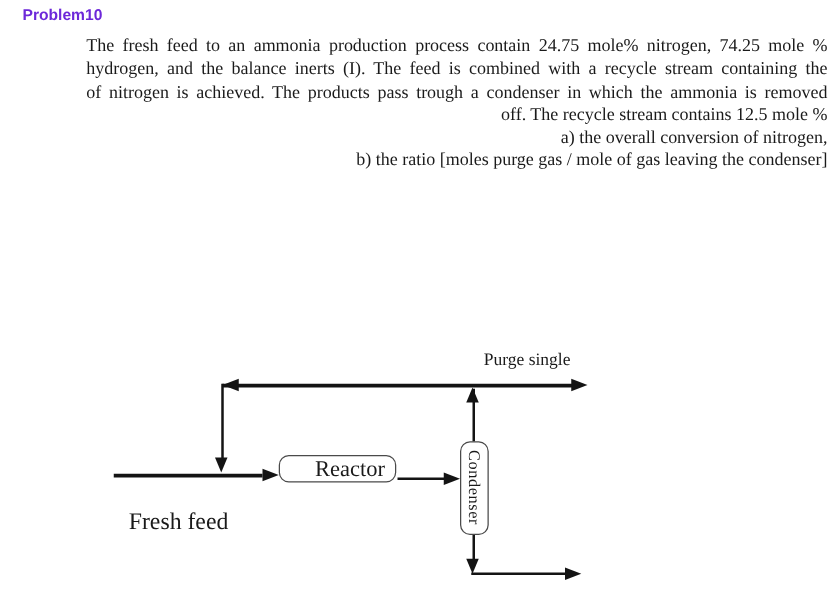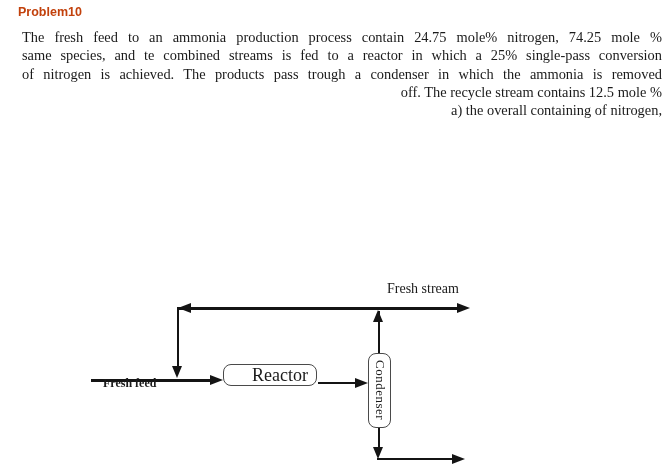--- a/index.html
+++ b/index.html
@@ -10,31 +10,31 @@
     overflow: hidden;
     font-family: "Liberation Serif", "DejaVu Serif", serif;
     color: #1a1a1a;
   }
 
   
   .heading {
     position: absolute; left: 18px; top: 5px;
     font-family: "Liberation Sans", "DejaVu Sans", sans-serif;
     font-weight: bold; font-size: 12.5px; line-height: 14px;
-    color: #c2410c;
+    color: #6d28d9;
   }
   .para {
     position: absolute; left: 22px; top: 28px; width: 640px;
     font-size: 14.4px; line-height: 18.3px;
   }
   .jline {
     text-align: justify;
     text-align-last: justify;
     white-space: nowrap;
-    height: 18.3px; overflow: hidden;
+    height: 18.3px; overflow: hidden; margin-left: 47px;
   }
   .pline { text-align: right; height: 18.3px; }
 
   
   .dline { position: absolute; background: #141414; }
   .arr { position: absolute; width: 0; height: 0; }
   .arr-right { border-top: 5.5px solid transparent; border-bottom: 5.5px solid transparent; border-left: 13px solid #141414; }
   .arr-left  { border-top: 5.5px solid transparent; border-bottom: 5.5px solid transparent; border-right: 13px solid #141414; }
   .arr-down  { border-left: 5.5px solid transparent; border-right: 5.5px solid transparent; border-top: 12px solid #141414; }
   .arr-up    { border-left: 5.5px solid transparent; border-right: 5.5px solid transparent; border-bottom: 12px solid #141414; }
@@ -46,50 +46,51 @@
     border-radius: 8px;
     display: flex; align-items: center; justify-content: center;
     box-sizing: border-box;
   }
   .reactor-box { left: 223px; top: 364px; width: 94px; height: 22px; font-size: 18px; padding-left: 20px; }
   .condenser-box { left: 368px; top: 353px; width: 23px; height: 75px; font-size: 13px; }
   .vtext { writing-mode: vertical-rl; letter-spacing: 0.5px; }
 
   .dlabel { position: absolute; white-space: nowrap; }
   .purge-label { left: 387px; top: 281px; font-size: 14px; }
-  .feed-label  { left: 103px; top: 376px; font-size: 12px; font-weight: bold; }
+  .feed-label  { left: 103px; top: 407px; font-size: 19px; }
 
   
   .recycle-top   { left: 178px;   top: 307px; width: 282px; height: 2.6px; }
   .recycle-vert  { left: 176.8px; top: 307px; width: 1.8px; height: 60px; }
   .fresh-line    { left: 91px;    top: 379px; width: 119px; height: 2.6px; }
   .react-out     { left: 318px;   top: 382px; width: 38px;  height: 2.2px; }
   .purge-vert    { left: 378px;   top: 311px; width: 1.8px; height: 42px; }
   .cond-bot-vert { left: 378px;   top: 428px; width: 1.8px; height: 21px; }
   .bottom-line   { left: 377px;   top: 458px; width: 76px;  height: 2.2px; }
 </style>
 </head>
 <body>
 
 <div class="heading">Problem10</div>
 
 <div class="para">
   <div class="jline">The fresh feed to an ammonia production process contain 24.75 mole% nitrogen, 74.25 mole %</div>
-  <div class="jline">same species, and te combined streams is fed to a reactor in which a 25% single-pass conversion</div>
+  <div class="jline">hydrogen, and the balance inerts (I). The feed is combined with a recycle stream containing the</div>
   <div class="jline">of nitrogen is achieved. The products pass trough a condenser in which the ammonia is removed</div>
   <div class="pline">off. The recycle stream contains 12.5 mole %</div>
-  <div class="pline">a) the overall containing of nitrogen,</div>
+  <div class="pline">a) the overall conversion of nitrogen,</div>
+  <div class="pline">b) the ratio [moles purge gas / mole of gas leaving the condenser]</div>
 </div>
 
 <div>
 
   <div class="dline recycle-top"></div>
   <div class="arr arr-left" style="left:178px; top:302.7px;"></div>
   <div class="arr arr-right" style="left:457px; top:302.8px;"></div>
-  <div class="dlabel purge-label">Fresh stream</div>
+  <div class="dlabel purge-label">Purge single</div>
 
   <div class="dline recycle-vert"></div>
   <div class="arr arr-down" style="left:172.2px; top:366px;"></div>
 
   <div class="dline fresh-line"></div>
   <div class="arr arr-right" style="left:210px; top:374.8px;"></div>
   <div class="dlabel feed-label">Fresh feed</div>
 
   <div class="unitbox reactor-box">
     <span>Reactor</span>

